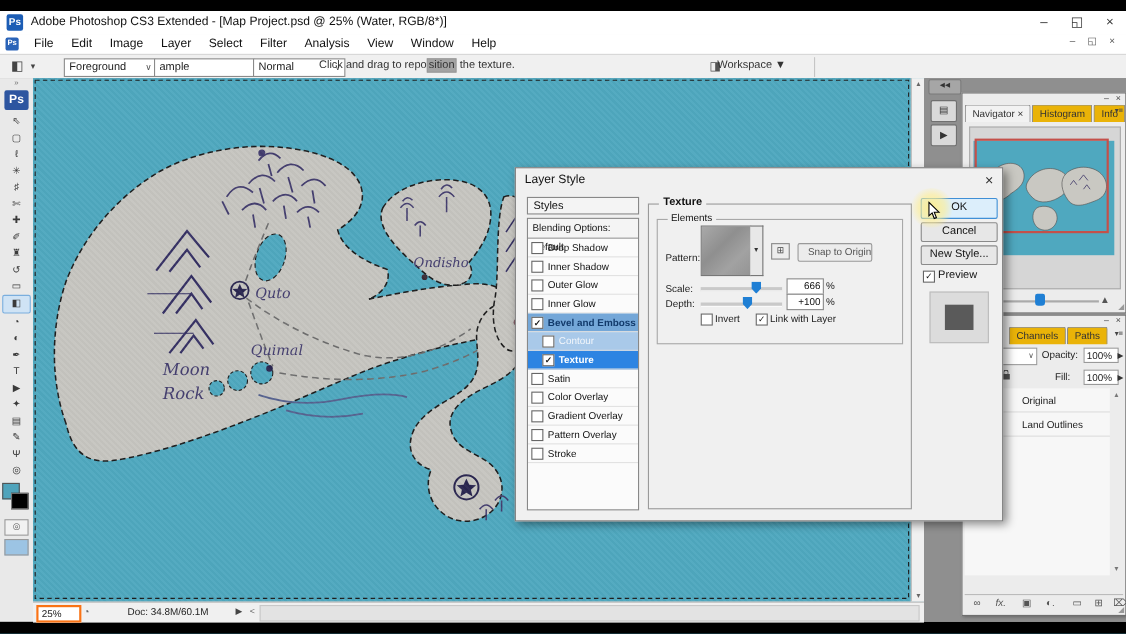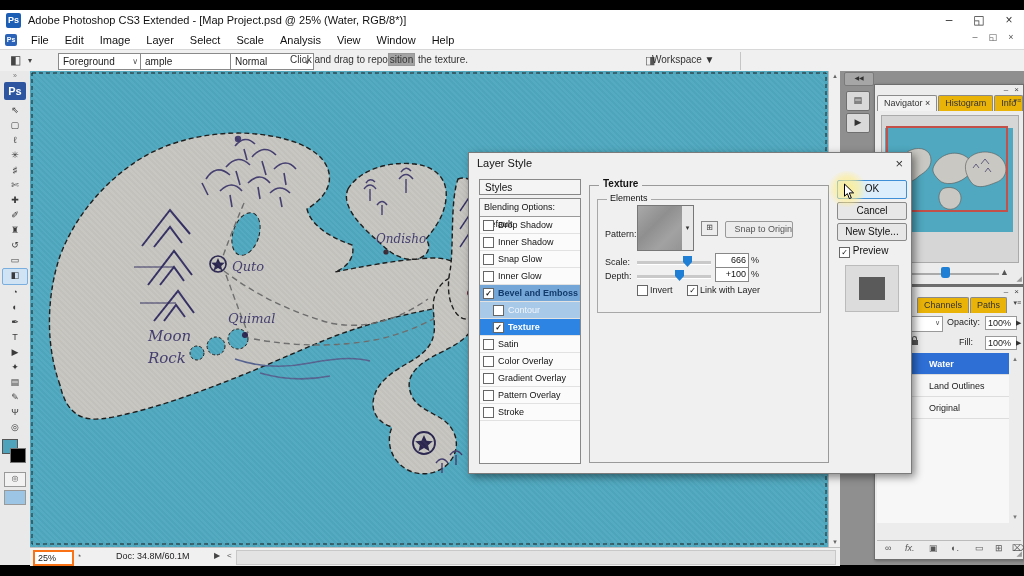--- a/index.html
+++ b/index.html
@@ -162,21 +162,21 @@
     </div>
   </div>
 
   <div id="menubar" class="abs">
     <div class="docicon">Ps</div>
     <span class="mitem">File</span>
     <span class="mitem">Edit</span>
     <span class="mitem">Image</span>
     <span class="mitem">Layer</span>
     <span class="mitem">Select</span>
-    <span class="mitem">Scale</span>
+    <span class="mitem">Filter</span>
     <span class="mitem">Analysis</span>
     <span class="mitem">View</span>
     <span class="mitem">Window</span>
     <span class="mitem">Help</span>
   </div>
   <div id="docbtns">
     <span>–</span>
     <span>◱</span>
     <span>×</span>
   </div>
@@ -372,23 +372,22 @@
           <span class="pval" style="left:110px;top:-1px;width:26px;">100%</span>
           <span class="parr" style="left:141px;top:2px;">▶</span>
         </div>
         <div class="lockicons"><span>✎ ✛</span><span class="lockbody"></span></div>
         <div class="prow" style="top:50px;">
           <span class="abs" style="left:84px;">Fill:</span>
           <span class="pval" style="left:110px;top:-1px;width:26px;">100%</span>
           <span class="parr" style="left:141px;top:2px;">▶</span>
         </div>
         <div id="layerlist">
-          <div class="lrow sel">Water</div>
+          <div class="lrow">Original</div>
           <div class="lrow">Land Outlines</div>
-          <div class="lrow">Original</div>
         </div>
         <div id="lscroll">
           <div style="position:absolute;top:2px;left:0;width:12px;">▴</div>
           <div style="position:absolute;bottom:2px;left:0;width:12px;">▾</div>
         </div>
         <div id="lfooter">
           <span style="left:8px;">∞</span>
           <span style="left:28px;font-style:italic;">fx.</span>
           <span style="left:52px;">▣</span>
           <span style="left:74px;">◐.</span>
@@ -403,21 +402,21 @@
 
   <div id="dialog" class="abs">
     <div class="abs dtitle">Layer Style</div>
     <div class="abs dclose">×</div>
 
     <div class="abs" id="stylesHeader">Styles</div>
     <div class="abs" id="stylesList">
       <div class="borow">Blending Options: Default</div>
       <div class="srow"><span class="cb"></span><span>Drop Shadow</span></div>
       <div class="srow"><span class="cb"></span><span>Inner Shadow</span></div>
-      <div class="srow"><span class="cb"></span><span>Snap Glow</span></div>
+      <div class="srow"><span class="cb"></span><span>Outer Glow</span></div>
       <div class="srow"><span class="cb"></span><span>Inner Glow</span></div>
       <div class="srow bevel"><span class="cb">✓</span><span>Bevel and Emboss</span></div>
       <div class="srow contour indent"><span class="cb"></span><span>Contour</span></div>
       <div class="srow texture indent"><span class="cb">✓</span><span>Texture</span></div>
       <div class="srow"><span class="cb"></span><span>Satin</span></div>
       <div class="srow"><span class="cb"></span><span>Color Overlay</span></div>
       <div class="srow"><span class="cb"></span><span>Gradient Overlay</span></div>
       <div class="srow"><span class="cb"></span><span>Pattern Overlay</span></div>
       <div class="srow"><span class="cb"></span><span>Stroke</span></div>
     </div>

